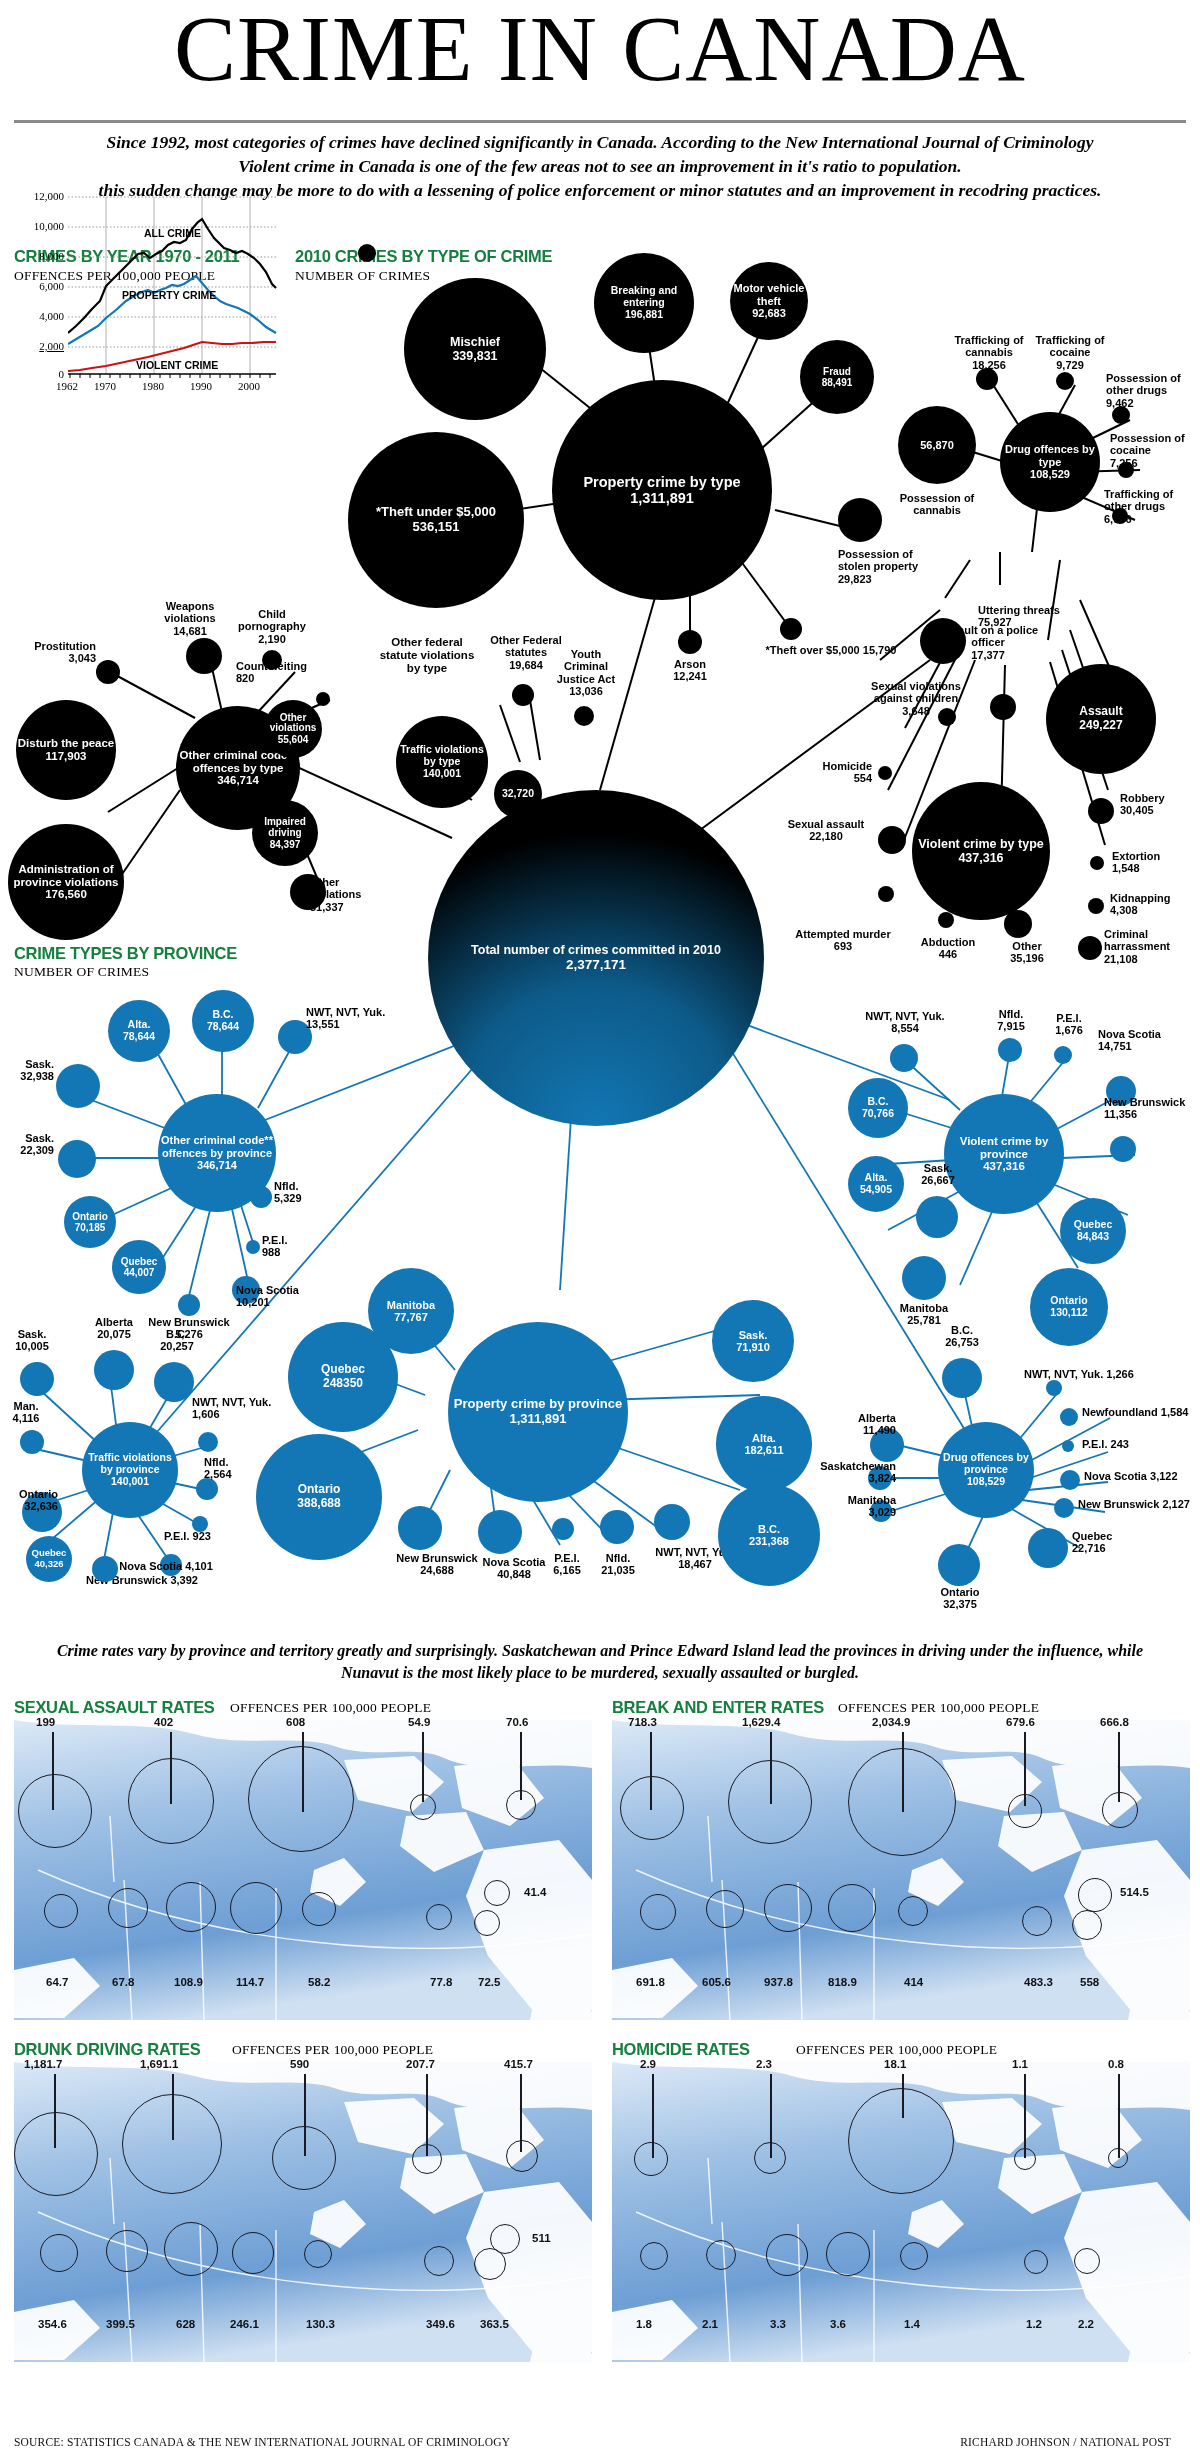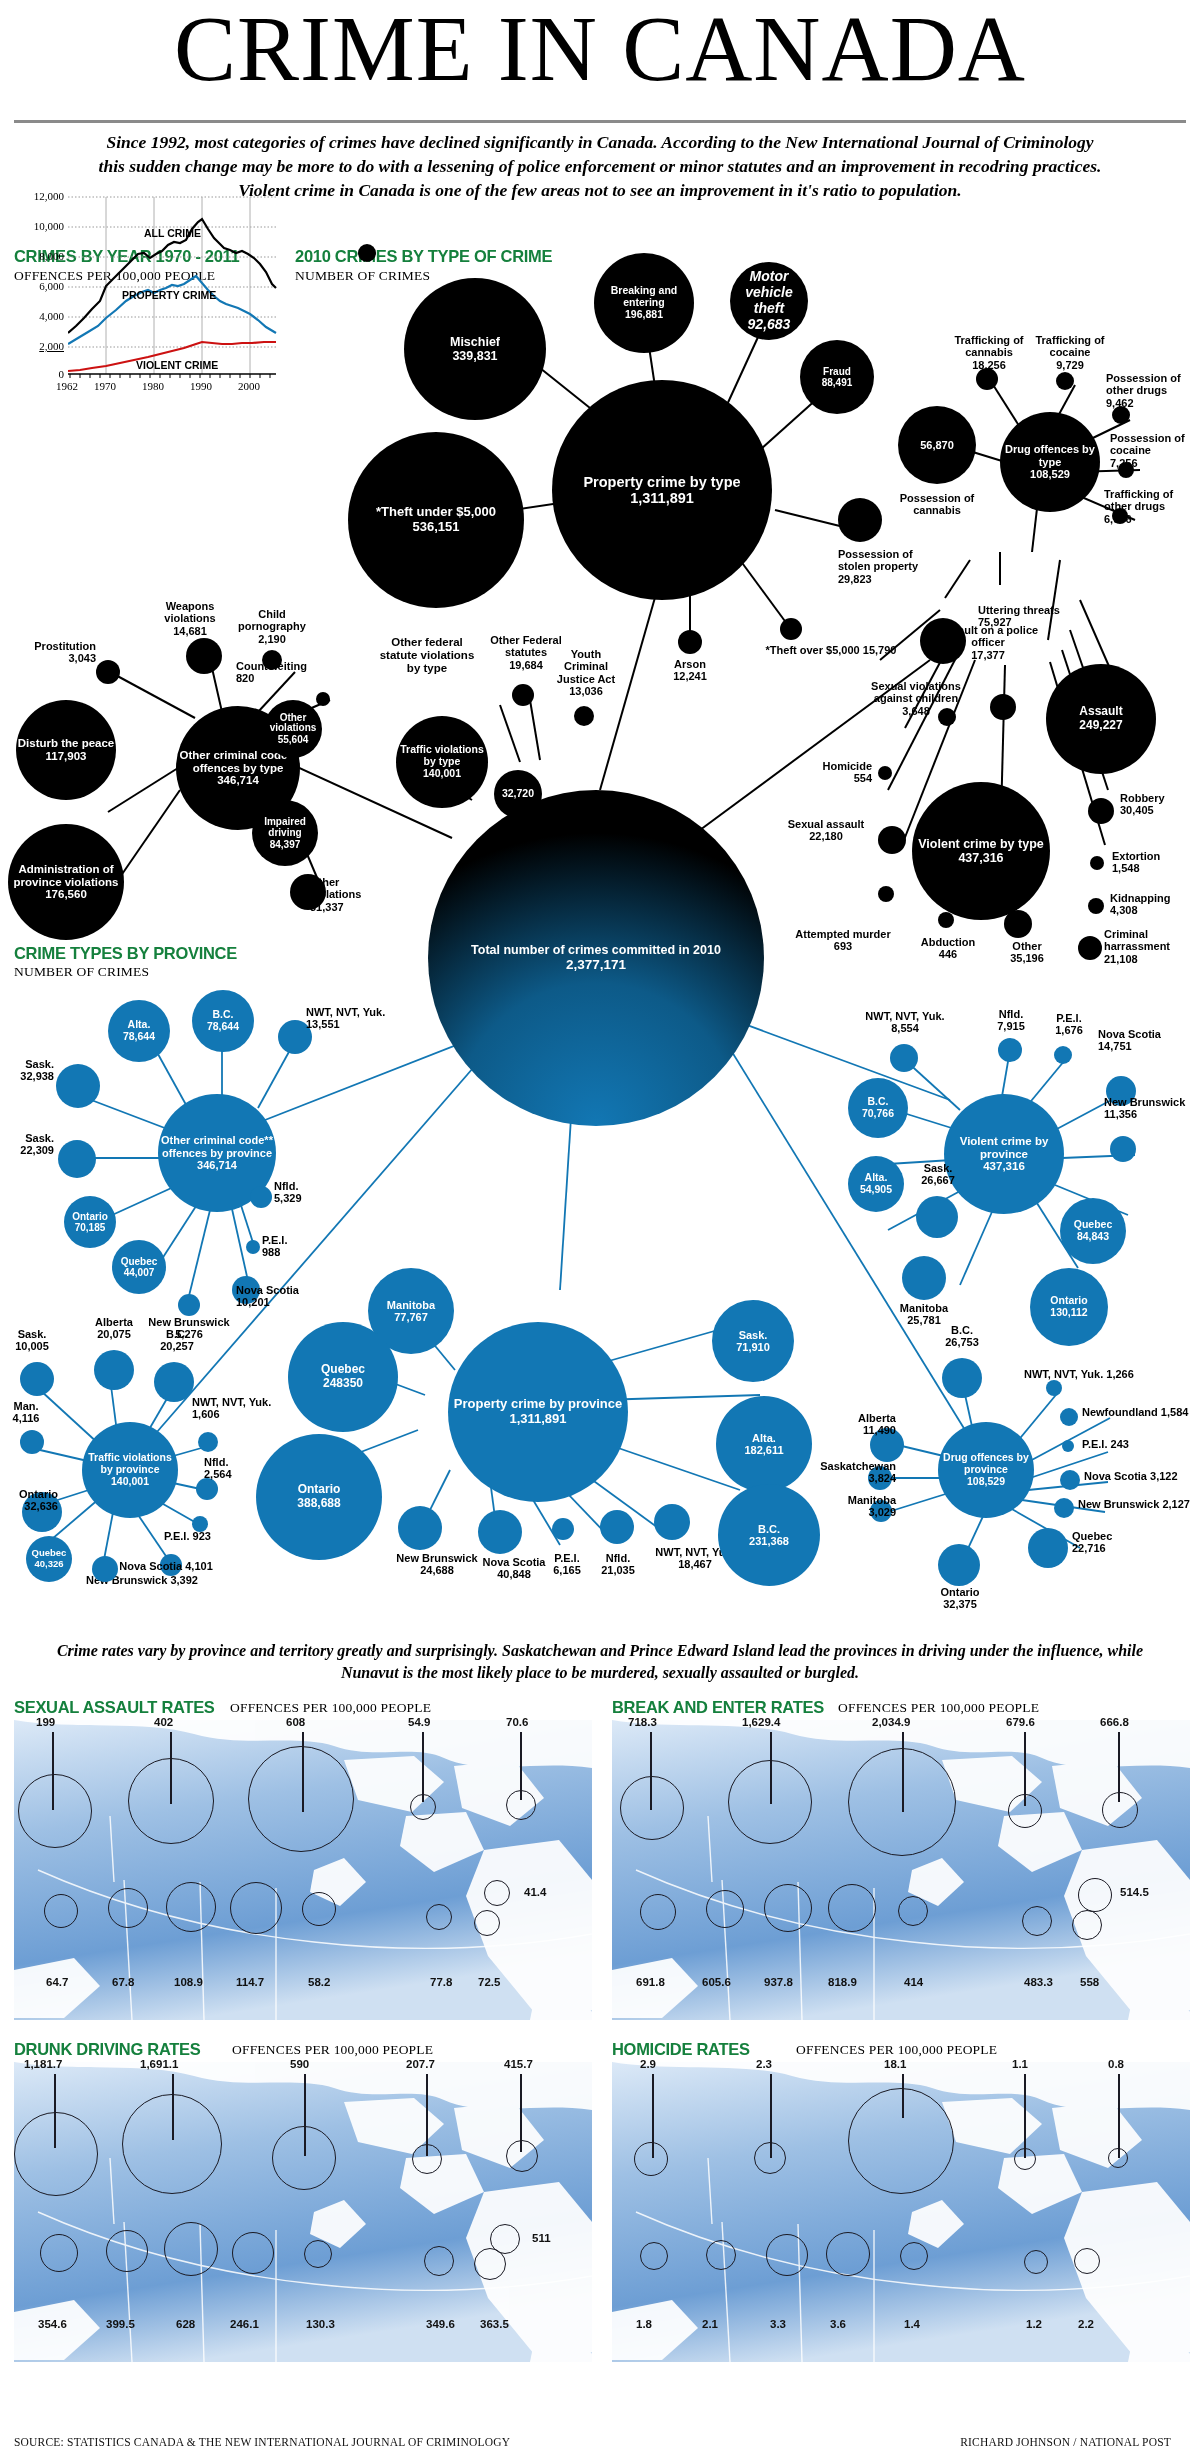--- a/index.html
+++ b/index.html
@@ -106,22 +106,22 @@
 </style>
 </head>
 <body>
 
 <div class="page">
 
   <div class="title">CRIME IN CANADA</div>
   <div class="rule"></div>
   <div class="deck">
     <div>Since 1992, most categories of crimes have declined significantly in Canada. According to the New International Journal of Criminology</div>
+    <div>Violent crime in Canada is one of the few areas not to see an improvement in it's ratio to population.</div>
     <div>this sudden change may be more to do with a lessening of police enforcement or minor statutes and an improvement in recodring practices.</div>
-    <div>Violent crime in Canada is one of the few areas not to see an improvement in it's ratio to population.</div>
   </div>
 
   <div class="sect-h" style="left:14px; top:247px;">CRIMES BY YEAR 1970 - 2011</div>
   <div class="sect-sub" style="left:14px; top:268px;">OFFENCES PER 100,000 PEOPLE</div>
 
   <div class="sect-h" style="left:295px; top:247px;">2010 CRIMES BY TYPE OF CRIME</div>
   <div class="sect-sub" style="left:295px; top:268px;">NUMBER OF CRIMES</div>
 
   <div class="sect-h" style="left:14px; top:944px;">CRIME TYPES BY PROVINCE</div>
   <div class="sect-sub" style="left:14px; top:964px;">NUMBER OF CRIMES</div>
@@ -328,21 +328,21 @@
   <div class="bub k" style="left:358px; top:244px; width:18px; height:18px;"></div>
 
   <div class="bub k" style="left:404px; top:278px; width:142px; height:142px; font-size:12.5px;">
     <span><span>Mischief</span><b>339,831</b></span>
   </div>
 
   <div class="bub k" style="left:594px; top:253px; width:100px; height:100px; font-size:10.5px;">
     <span><span>Breaking and entering</span><b>196,881</b></span>
   </div>
 
-  <div class="bub k" style="left:730px; top:262px; width:78px; height:78px; font-size:14px;font-style:italic;">
+  <div class="bub k" style="left:730px; top:262px; width:78px; height:78px; font-size:11px;">
     <span><span>Motor vehicle theft</span><b>92,683</b></span>
   </div>
 
   <div class="bub k" style="left:800px; top:340px; width:74px; height:74px; font-size:10px;">
     <span><span>Fraud</span><b>88,491</b></span>
   </div>
 
   <div class="bub k" style="left:348px; top:432px; width:176px; height:176px; font-size:13px;">
     <span><span>*Theft under $5,000</span><b>536,151</b></span>
   </div>

